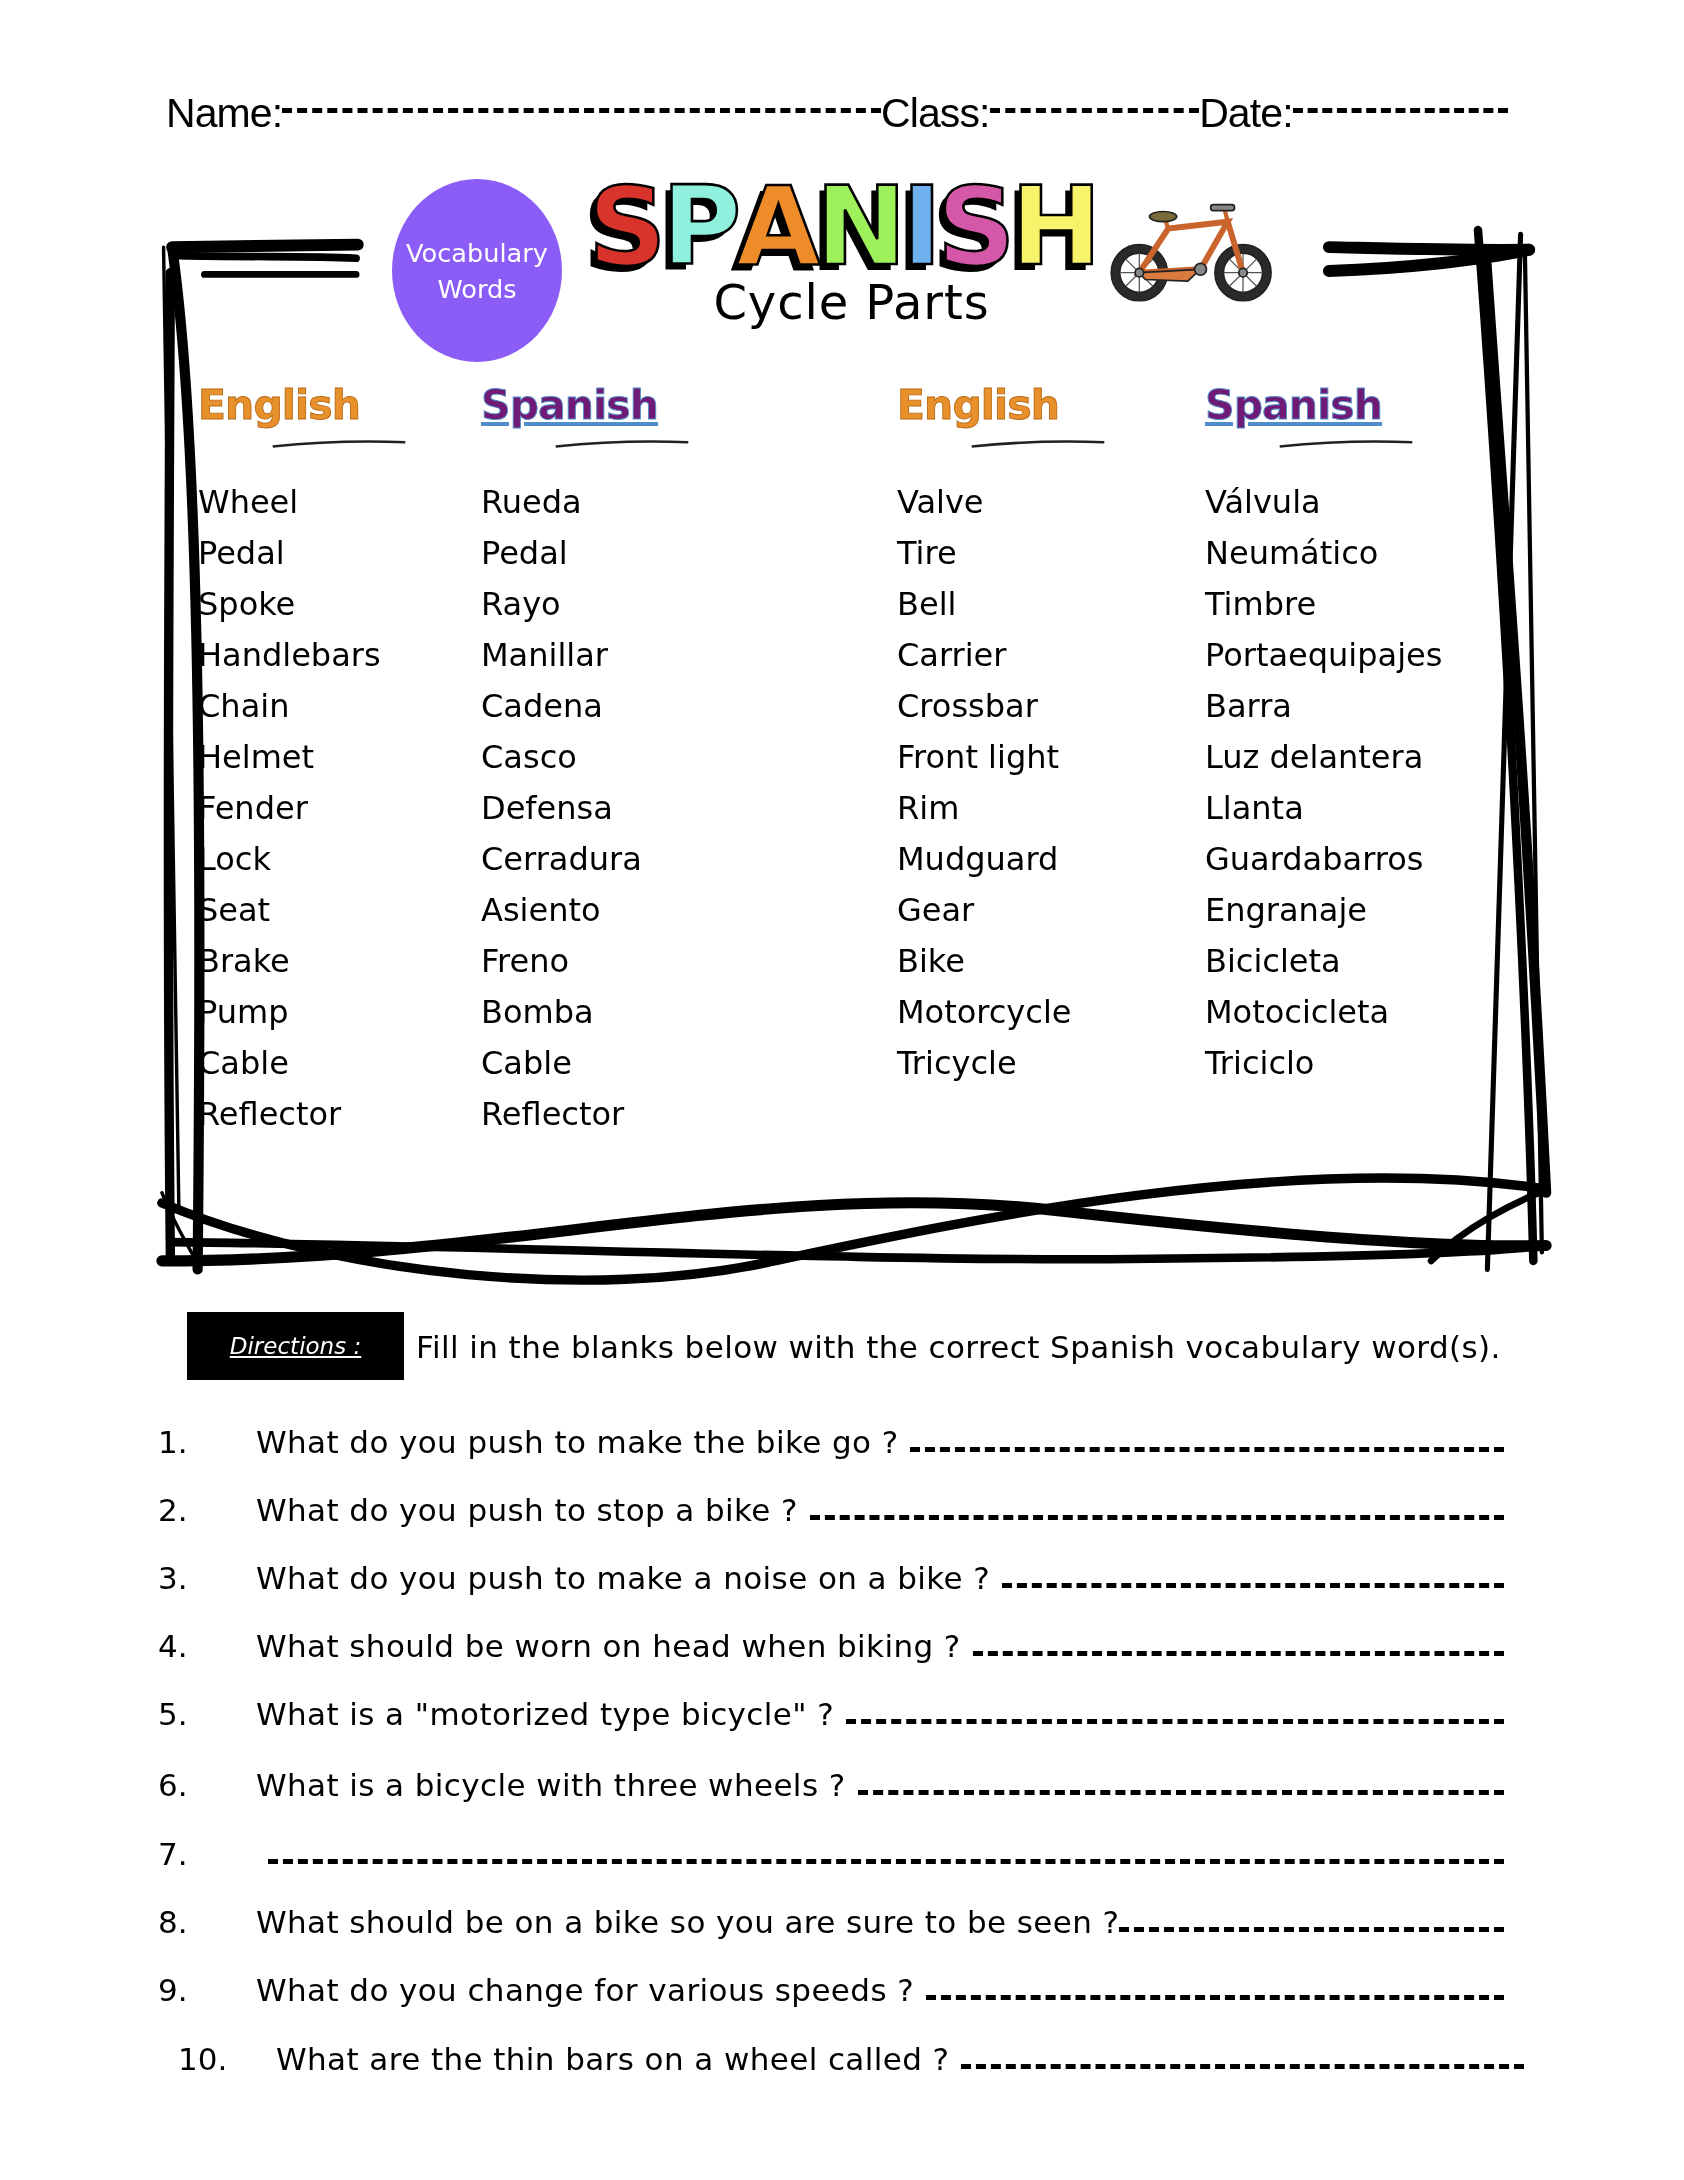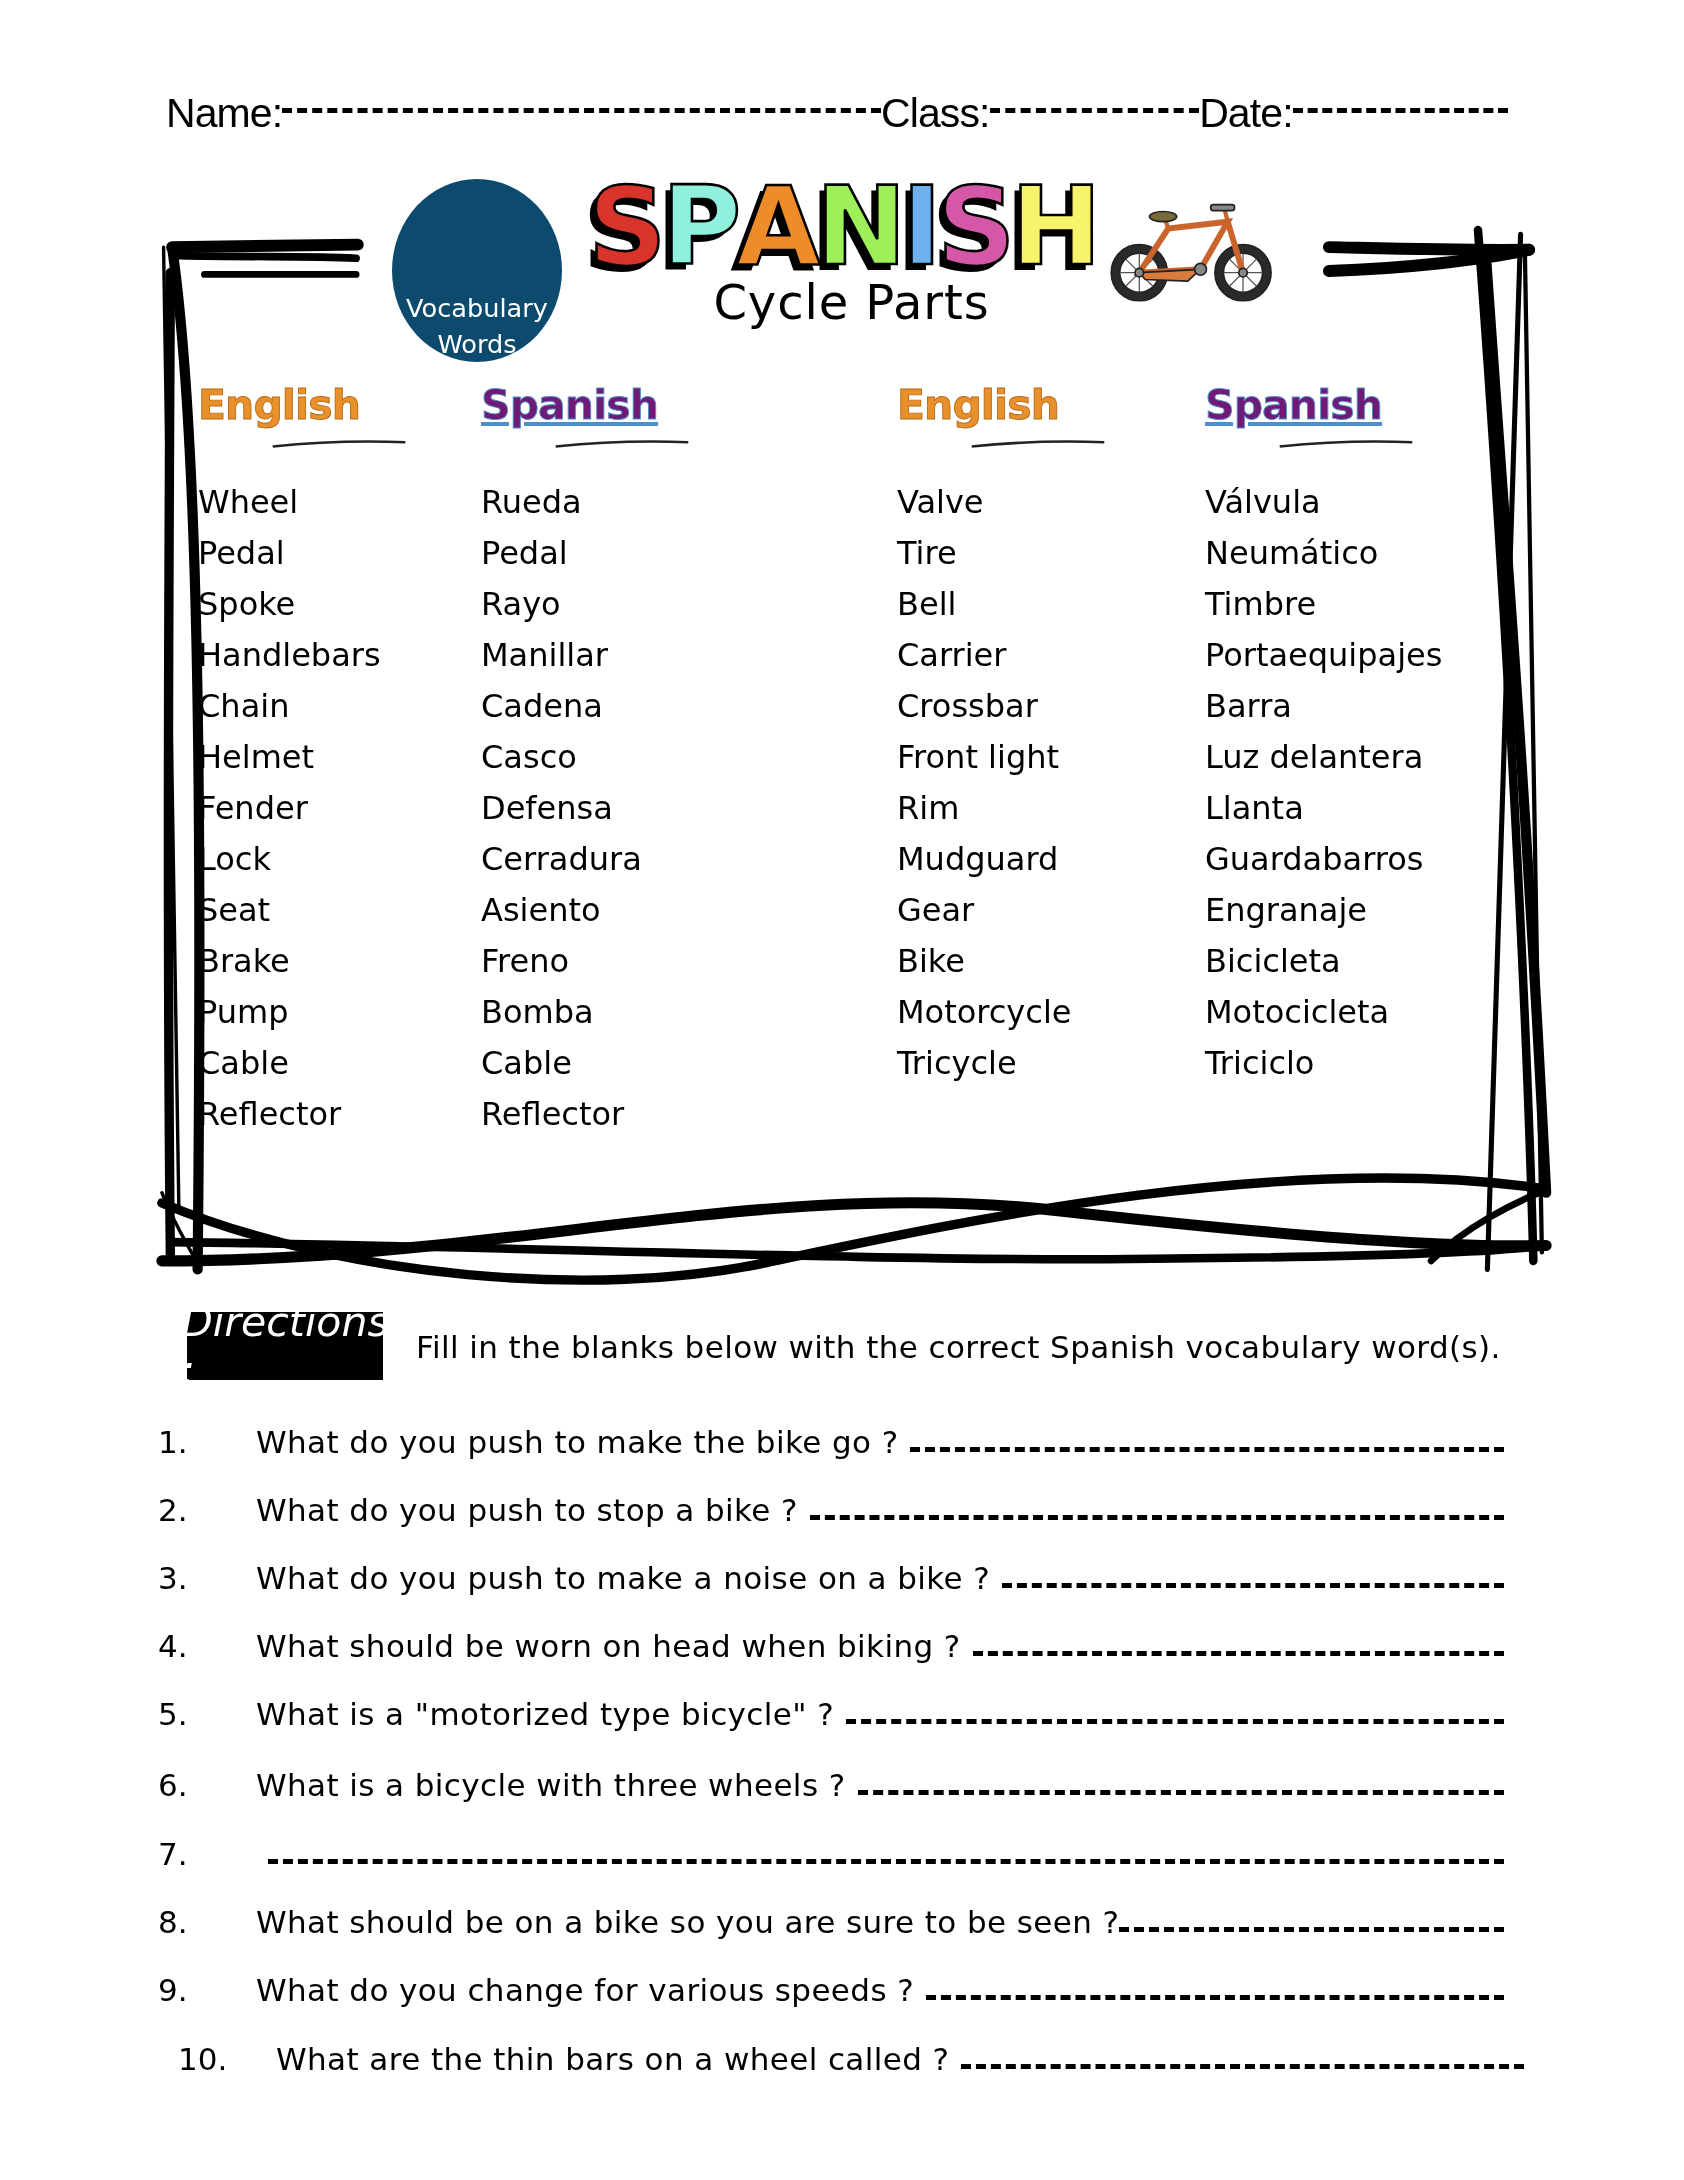--- a/index.html
+++ b/index.html
@@ -7,40 +7,40 @@
          font-family:"DejaVu Sans", sans-serif; color:#000; }
   .abs { position:absolute; }
   
   .header-line { left:166px; top:92px; width:1342px; height:43px; display:flex; align-items:center;
                  font-size:41px; letter-spacing:-0.9px; white-space:nowrap; }
   .header-line .lbl { font-family:"Liberation Sans Narrow","Liberation Sans", sans-serif; font-stretch:condensed; }
   .blank { display:inline-block; border-bottom:5.1px dashed #000; height:0; margin-bottom:6.8px; }
   
   .frame-svg { left:0; top:0; }
   
-  .vocab-circle { left:392px; top:179px; width:170px; height:183px; border-radius:50%; background:#0c4a6e;
-                  color:#fff; display:flex; flex-direction:column; align-items:center; justify-content:flex-end;
+  .vocab-circle { left:392px; top:179px; width:170px; height:183px; border-radius:50%; background:#8b5cf6;
+                  color:#fff; display:flex; flex-direction:column; align-items:center; justify-content:center;
                   font-size:25.6px; line-height:36px; text-align:center; }
   
   .title-spanish { left:588px; top:162px; width:494px; height:119px; display:flex; align-items:flex-end;
                    font-family:"DejaVu Sans", sans-serif; font-weight:bold; font-size:109px; letter-spacing:-5.1px; line-height:1; }
   .title-spanish span { -webkit-text-stroke:2.6px #000; text-shadow:-6px 6px 0 #000; }
   .title-sub { left:664px; top:274px; width:375px; text-align:center; font-size:48px; letter-spacing:0.9px; }
   .bike { left:1107px; top:203px; width:170px; height:102px; }
   
   .col { position:absolute; top:375px; width:281px; }
   .col-head { font-size:41px; font-weight:bold; height:60px; line-height:60px; letter-spacing:-0.9px; }
   .col-head.en { color:#e8902b; -webkit-text-stroke:0.9px #b86a16; }
   .col-head.es { color:#701a75;text-decoration:underline; -webkit-text-stroke:0.9px #4f8ec8; }
   .col-underline { display:block; margin:3.4px auto 0; width:136px; height:12px; }
   .col-list { list-style:none; padding:0; margin:27px 0 0 0; }
   .col-list li { height:51px; line-height:51px; font-size:32px; white-space:nowrap; }
   
-  .dir-box { left:187px; top:1312px; width:196px; height:68px; background:#000; color:#fff;
-             font-size:41px; font-style:italic; display:flex; align-items:center; justify-content:center; }
+  .dir-box { left:187px; top:1312px; width:217px; height:68px; background:#000; color:#fff;
+             font-size:23px; font-style:italic; display:flex; align-items:center; justify-content:center;text-decoration:underline; }
   .dir-text { left:416px; top:1329px; font-size:31px; white-space:nowrap; letter-spacing:0.4px; }
   
   .q { position:absolute; left:158px; width:1346px; height:51px; display:flex; align-items:flex-end;
        font-size:31px; white-space:nowrap; }
   .q .num { width:98px; display:inline-block; }
   .q .txt { display:inline-block; letter-spacing:0.4px; }
   .q .ans { flex:1; border-bottom:5.1px dashed #000; margin:0 0 8.5px 12px; height:0; }
 </style>
 </head>
 <body>

